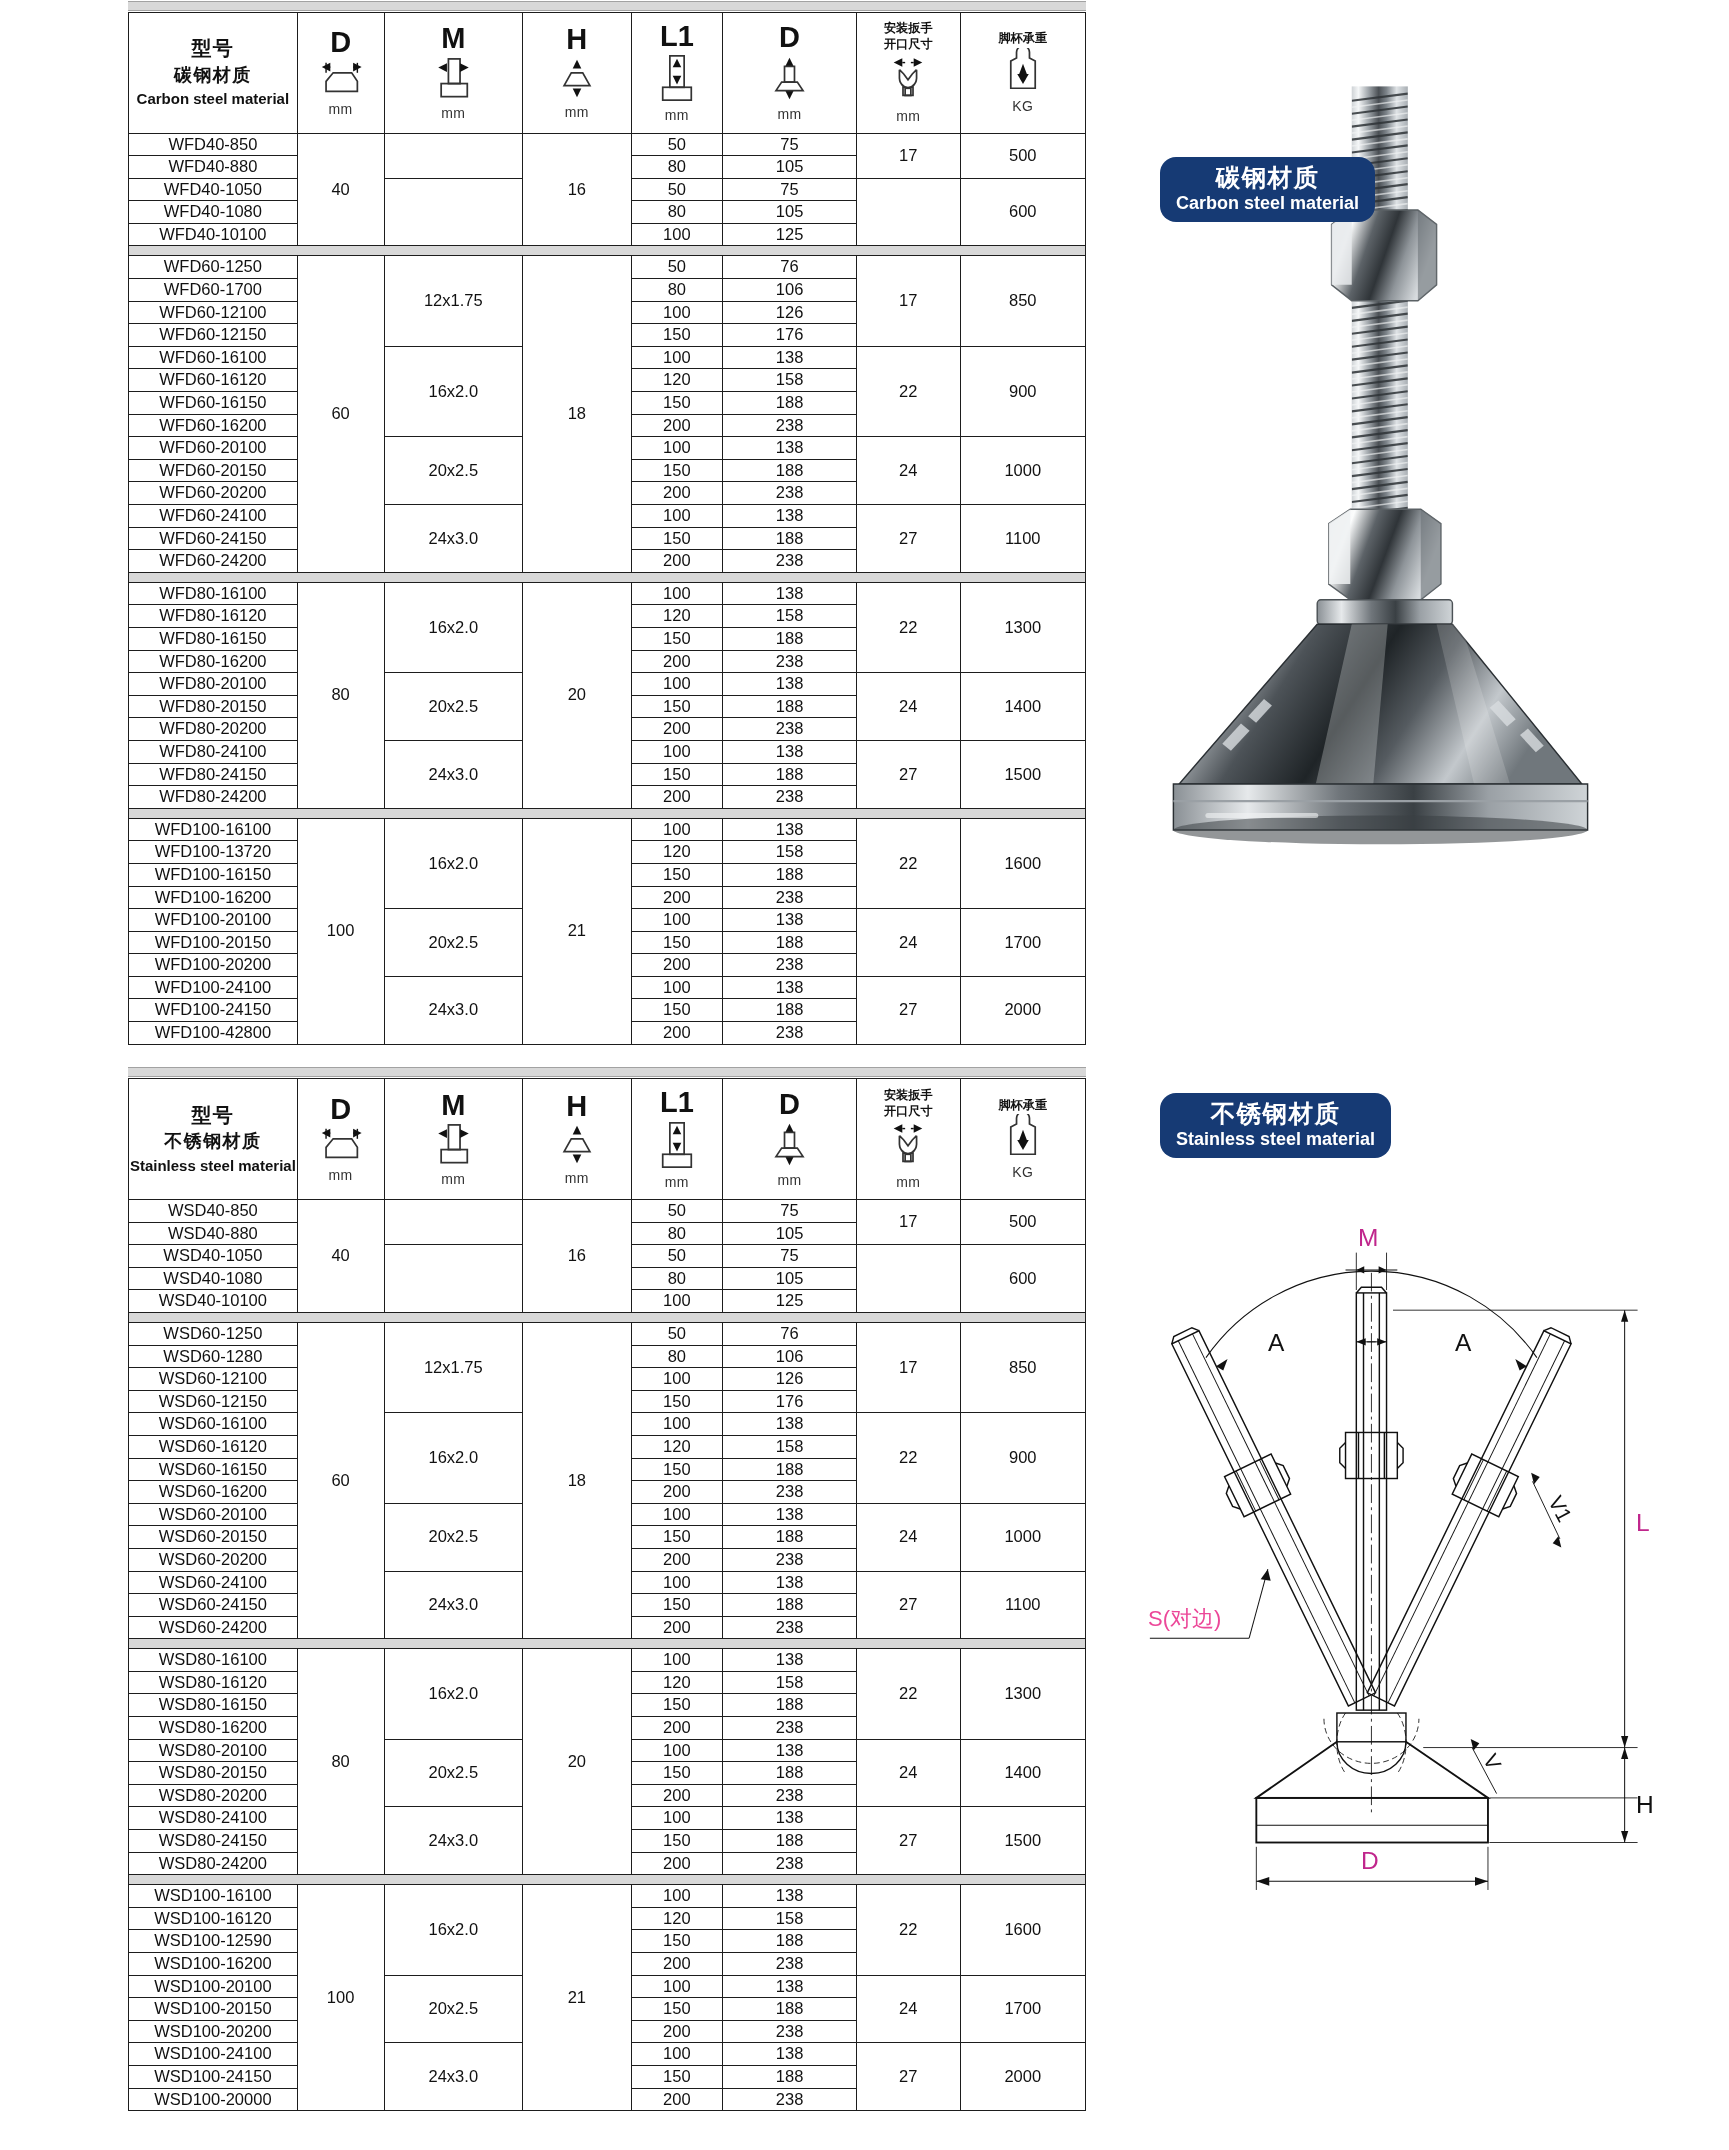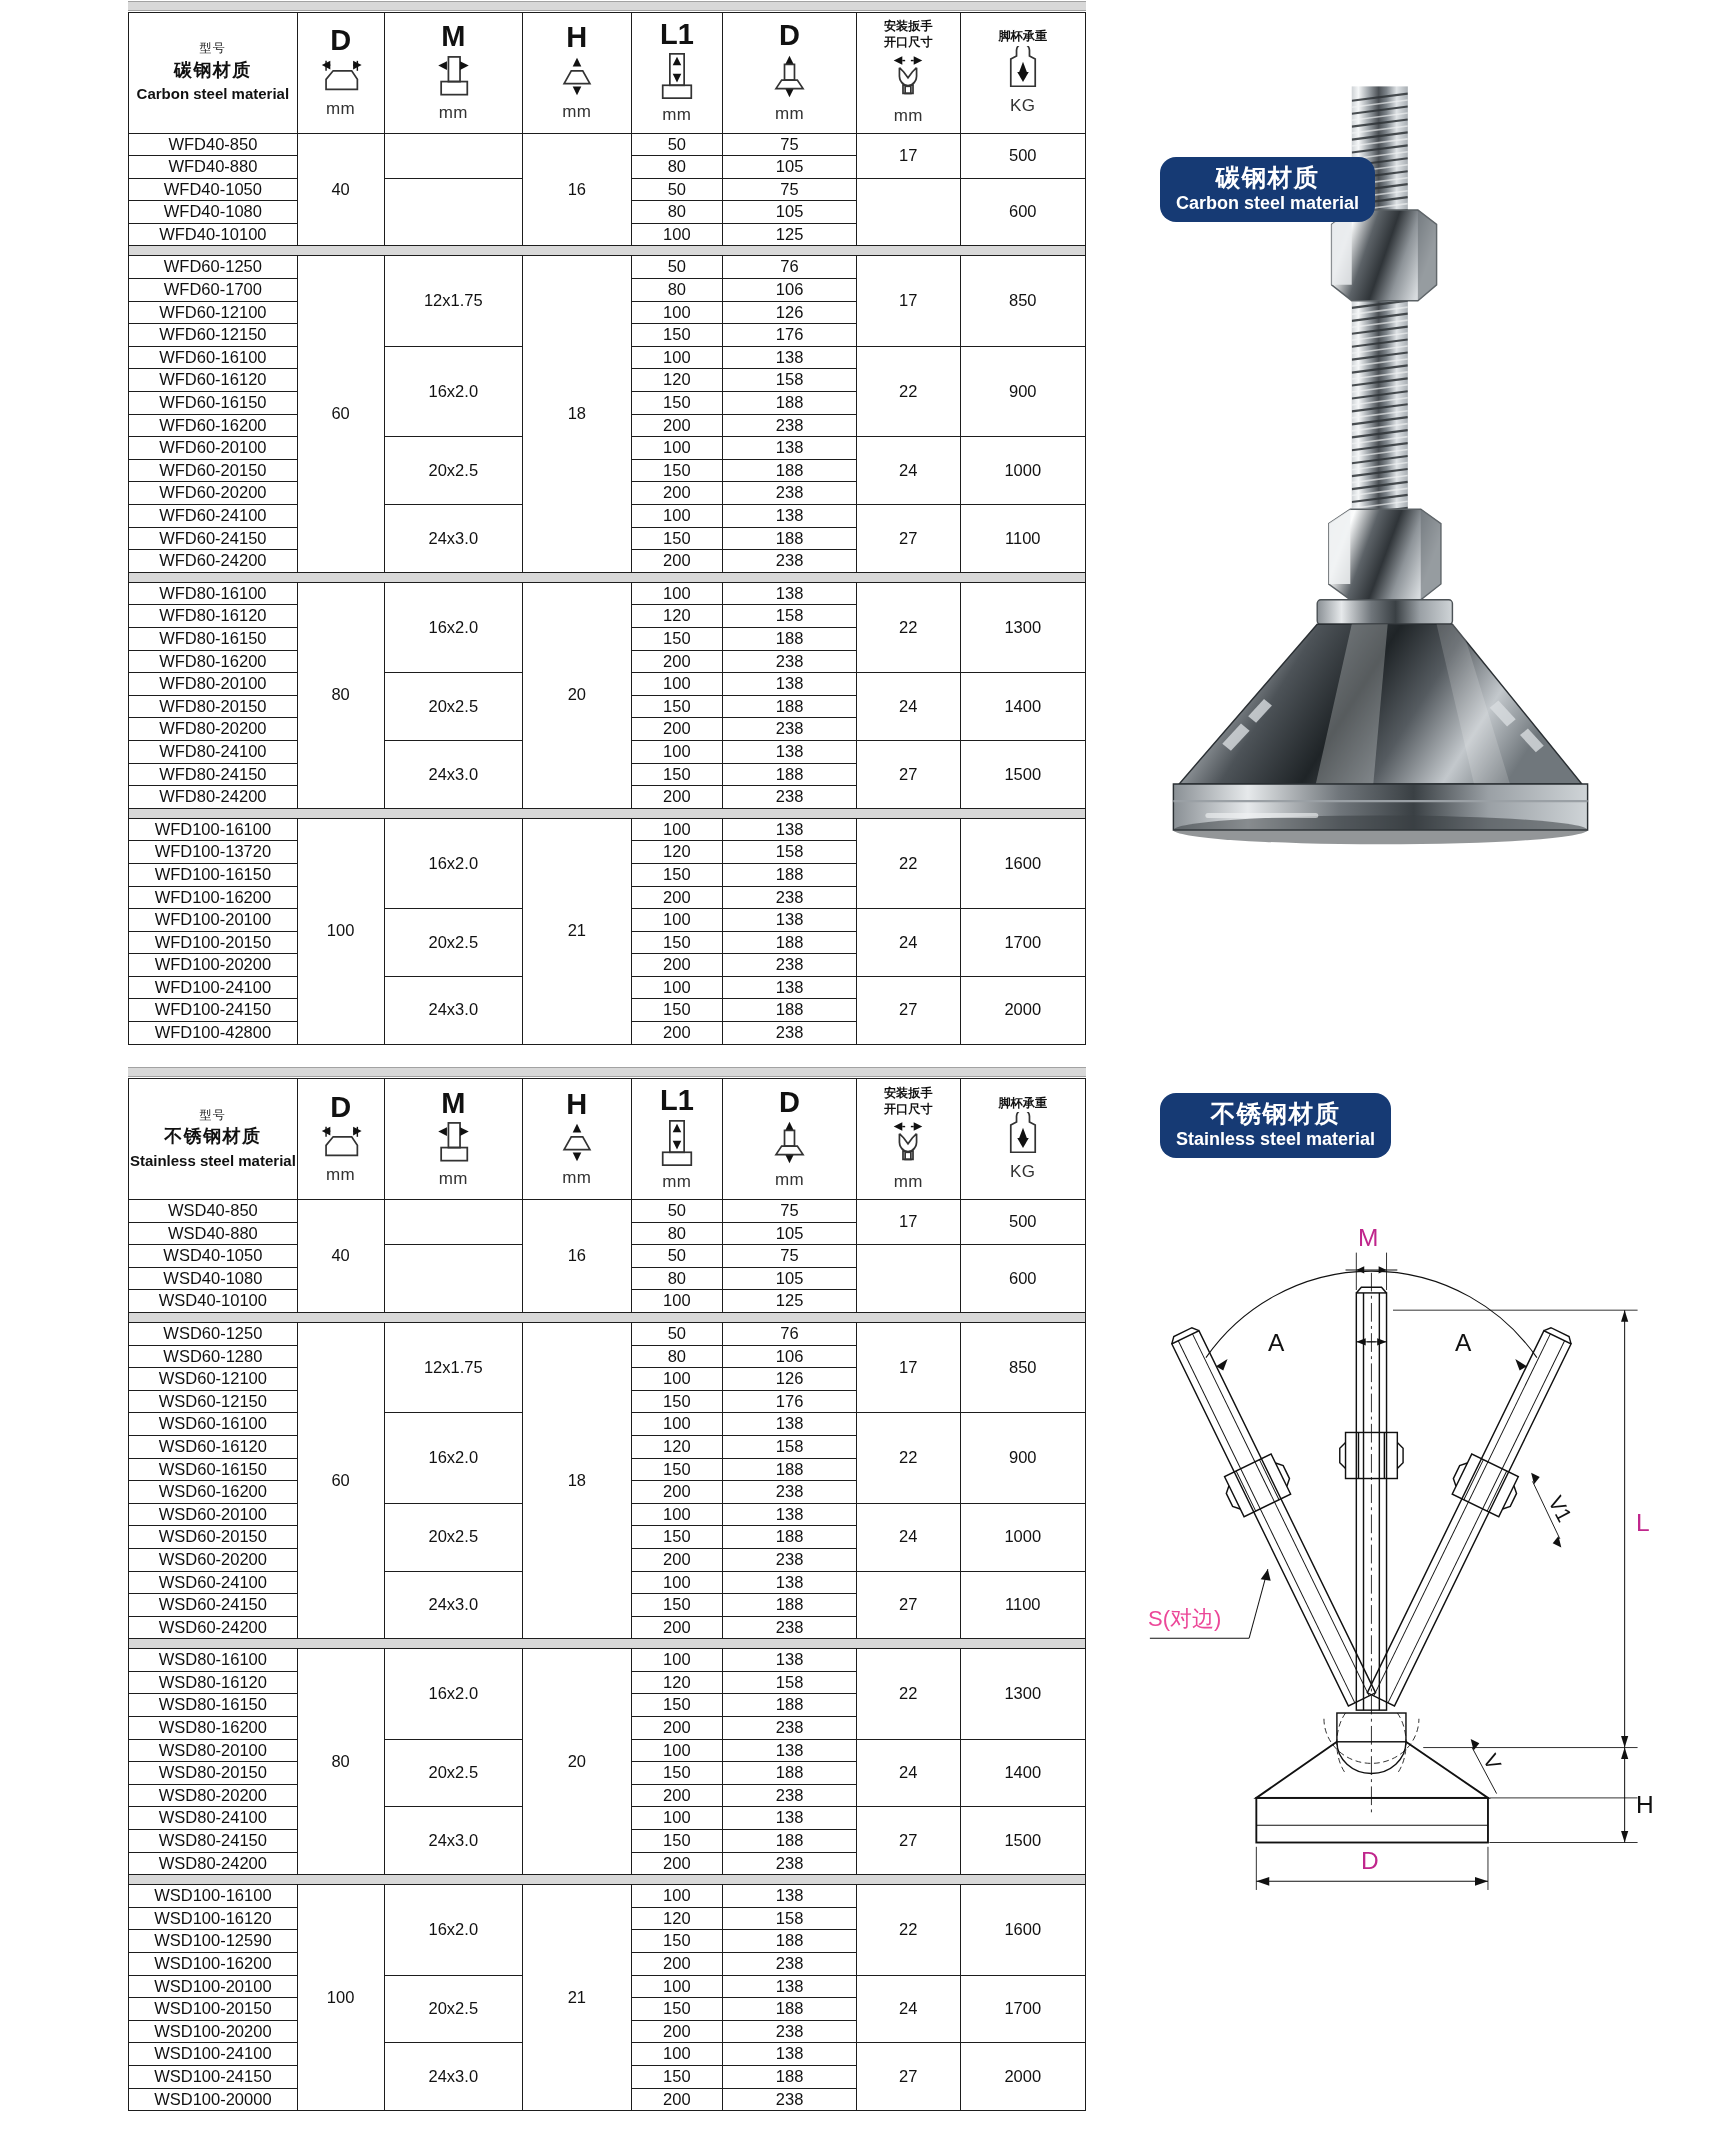--- a/index.html
+++ b/index.html
@@ -44,25 +44,25 @@
   
   .hd { height: 121px; position:relative; }
   .hd-inner{
     display:flex; flex-direction:column; align-items:center; justify-content:center;
     height:100%; gap:2.2px;
   }
   .hd-letter{
     font-size: 29px; font-weight:700; line-height:1; letter-spacing:0px; color:#111;
   }
   .hd-cn2 { font-size:12.2px; font-weight:700; line-height:1.15; color:#111; }
-  .hd-unit{ font-size:17px; color:#333; letter-spacing:0.4px; }
+  .hd-unit{ font-size:14px; color:#333; letter-spacing:0.4px; }
   .hd-icon{ display:block; }
 
   .hd-model { }
-  .hd-model .m-cn1{ font-size:12px; font-weight:400; letter-spacing:1.4px; line-height:1.25; }
+  .hd-model .m-cn1{ font-size:20px; font-weight:700; letter-spacing:1.4px; line-height:1.25; }
   .hd-model .m-cn2{ font-size:18px; font-weight:700; letter-spacing:1.4px; line-height:1.25; }
   .hd-model .m-en { font-size:15px; font-weight:700; line-height:1.3; margin-top:0.7px;}
 
   
   tr.drow td { height: 21.6px; font-size: 16.5px; line-height:21.6px; }
   td.model-cell { font-size:16.5px; letter-spacing:0px; }
   td.val       { font-size:16.5px; }
 
   
   .gap-row td{

